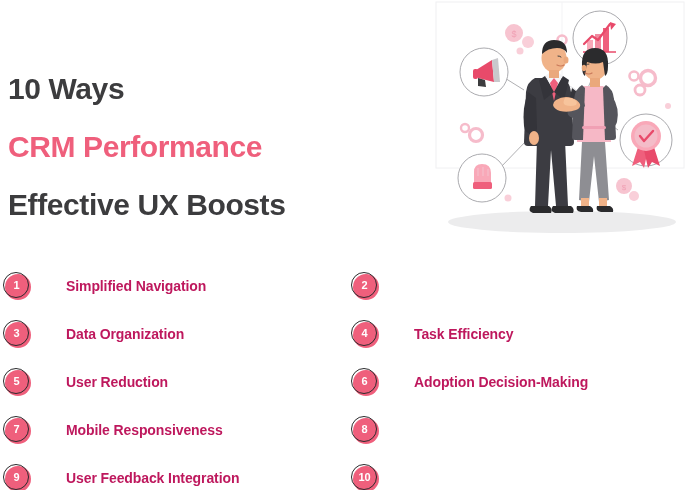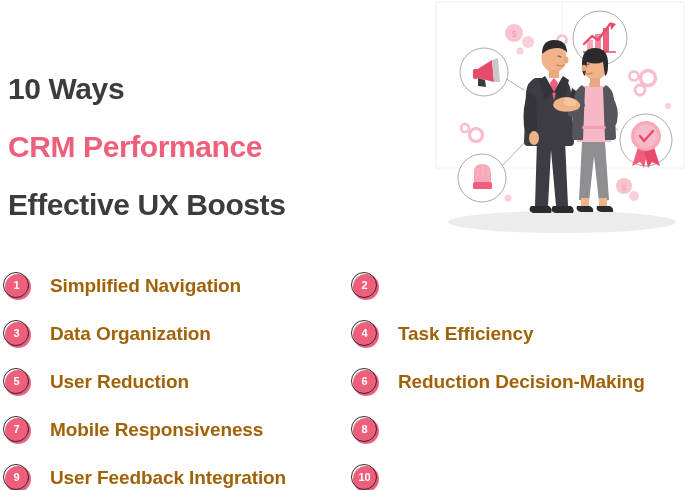--- a/index.html
+++ b/index.html
@@ -111,24 +111,24 @@
     display: flex;
     align-items: center;
     justify-content: center;
     font-size: 11px;
     font-weight: bold;
     color: #ffffff;
     letter-spacing: -0.2px;
   }
 
   .item-label {
-    margin-left: 18px;
-    font-size: 19px;
+    margin-left: 34px;
+    font-size: 14px;
     font-weight: bold;
-    color: #a16207;
+    color: #be185d;
     letter-spacing: -0.1px;
     white-space: nowrap;
   }
 </style>
 </head>
 <body>
 
 <div id="page">
 
   <div id="heading">
@@ -371,21 +371,21 @@
         </div>
         <div class="item-label">Task Efficiency</div>
       </div>
 
       <div class="list-item">
         <div class="badge">
           <div class="disc"></div>
             <div class="ring"></div>
           <div class="num">6</div>
         </div>
-        <div class="item-label">Reduction Decision-Making</div>
+        <div class="item-label">Adoption Decision-Making</div>
       </div>
 
       <div class="list-item">
         <div class="badge">
           <div class="disc"></div>
             <div class="ring"></div>
           <div class="num">8</div>
         </div>
       </div>
 

